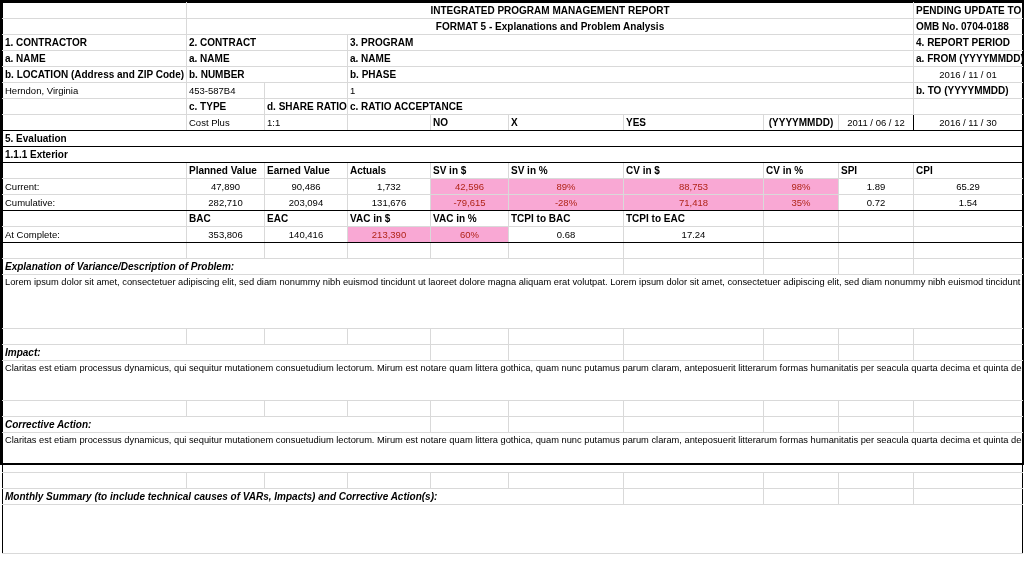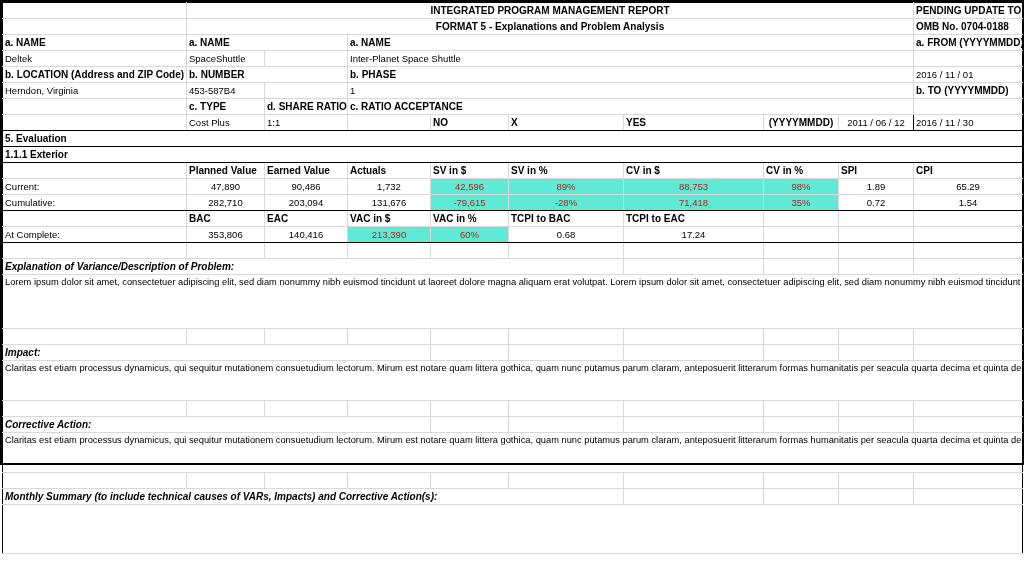--- a/index.html
+++ b/index.html
@@ -34,29 +34,29 @@
     height: 15px;
     vertical-align: middle;
     white-space: nowrap;
     overflow: hidden;
   }
   
   .bt { border-top: 1.6px solid #000 !important; }
   .bb { border-bottom: 1.6px solid #000 !important; }
   .bl { border-left: 1.6px solid #000 !important; }
   .br { border-right: 1.6px solid #000 !important; }
-  .ctr { text-align: left; margin-top: 8px; }
+  .ctr { text-align: center; margin-top: 8px; }
   .rgt { text-align: center; }
 
   .title { font-weight: bold; font-size: 10px; text-align: center; }
   .hdr-lbl { font-weight: bold; font-size: 10px; }
   .val { font-size: 9.5px; }
 
   .pink {
-    background: #5eead4;
+    background: #f9a8d4;
     color: #b02418;
   }
   .colhdr { font-weight: bold; font-size: 10px; }
 
   .para {
     font-size: 9.3px;
     white-space: normal;
     line-height: 13.2px;
     text-align: left;
     padding-left: 3px;
@@ -92,35 +92,34 @@
     <td colspan="8" class="title bt">INTEGRATED PROGRAM MANAGEMENT REPORT</td>
     <td class="hdr-lbl bt br bl">PENDING UPDATE TO</td>
   </tr>
 
   <tr>
     <td class="bl"></td>
     <td colspan="8" class="title">FORMAT 5 - Explanations and Problem Analysis</td>
     <td class="hdr-lbl br bl">OMB No. 0704-0188</td>
   </tr>
 
+  <tr>
+    <td class="hdr-lbl bl bt">1.  CONTRACTOR</td>
+    <td colspan="2" class="hdr-lbl bt bl">2.  CONTRACT</td>
+    <td colspan="6" class="hdr-lbl bt bl">3.  PROGRAM</td>
+    <td class="hdr-lbl bt bl br">4.  REPORT PERIOD</td>
+  </tr>
 
   <tr>
     <td class="hdr-lbl bl bt">a.  NAME</td>
     <td colspan="2" class="hdr-lbl bt bl">a.  NAME</td>
     <td colspan="6" class="hdr-lbl bt bl">a.  NAME</td>
     <td class="hdr-lbl bt bl br">a.  FROM  (YYYYMMDD)</td>
   </tr>
 
-  <tr>
-    <td class="val bl">Deltek</td>
-    <td class="val bl">SpaceShuttle</td>
-    <td></td>
-    <td colspan="6" class="val bl">Inter-Planet Space Shuttle</td>
-    <td class="bl br"></td>
-  </tr>
 
   <tr>
     <td class="hdr-lbl bl bt">b.  LOCATION (Address and ZIP Code)</td>
     <td colspan="2" class="hdr-lbl bt bl">b.  NUMBER</td>
     <td colspan="6" class="hdr-lbl bt bl">b.  PHASE</td>
     <td class="val ctr bl br bt">2016 / 11 / 01</td>
   </tr>
 
   <tr>
     <td class="val bl">Herndon, Virginia</td>

